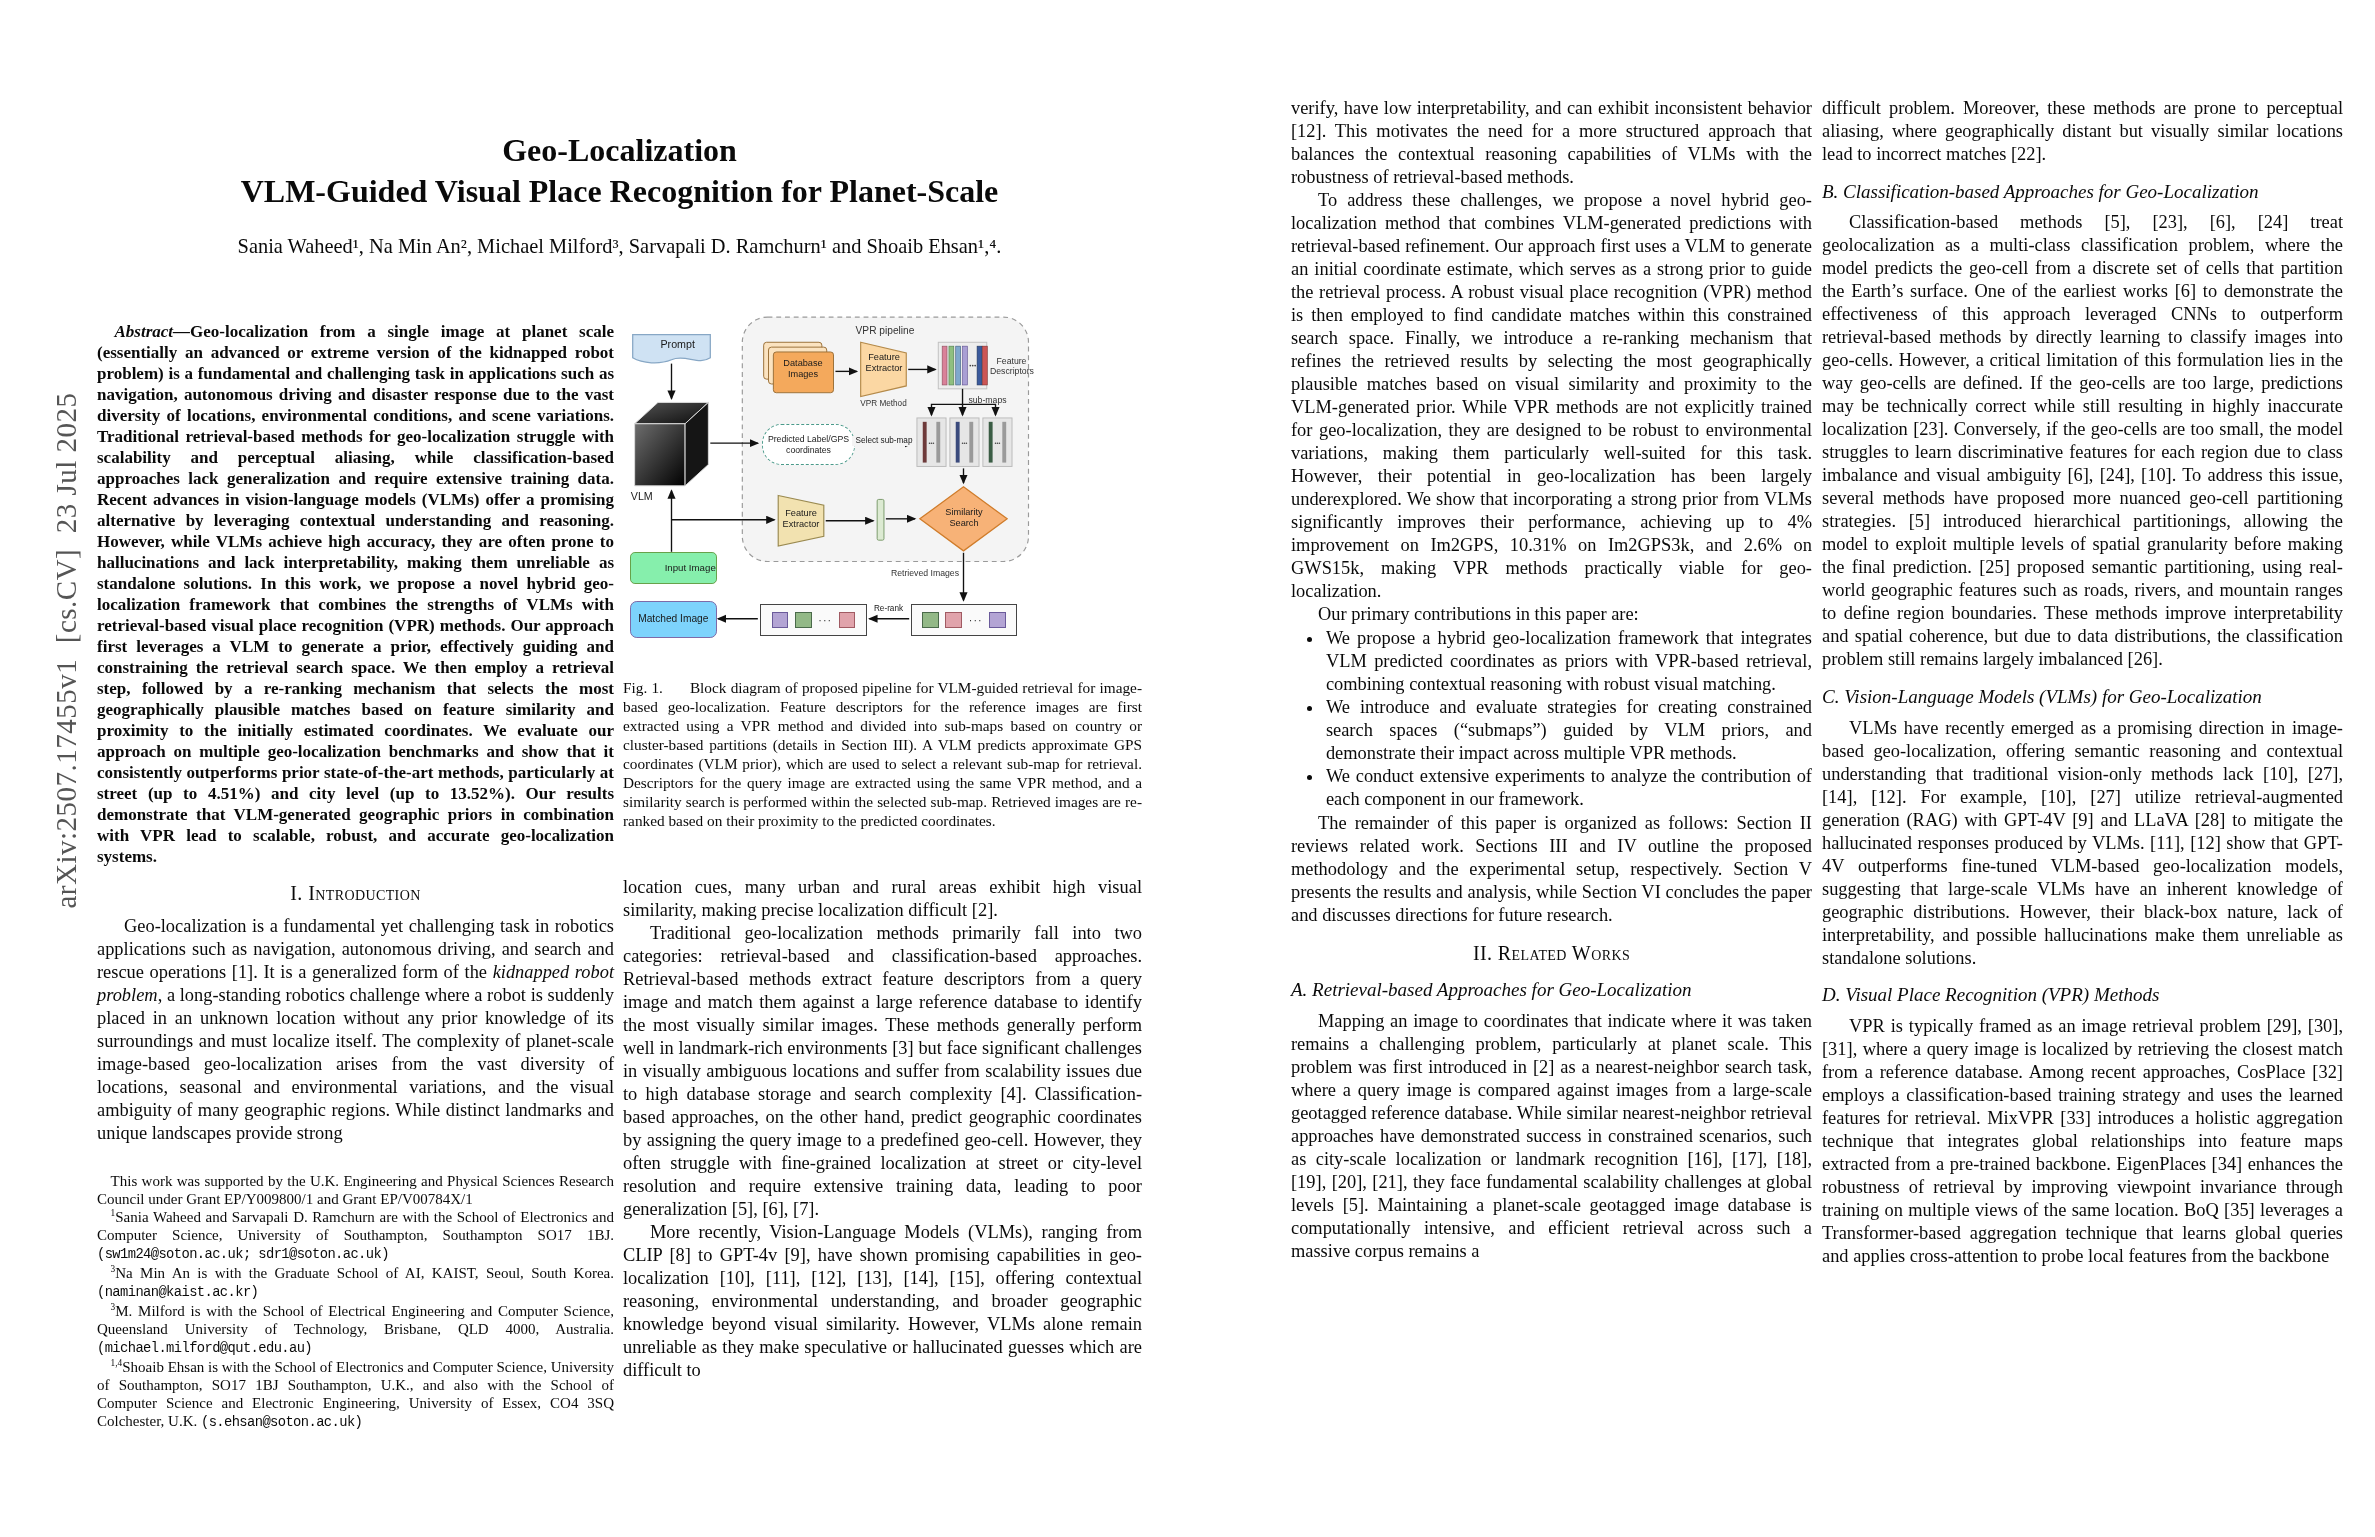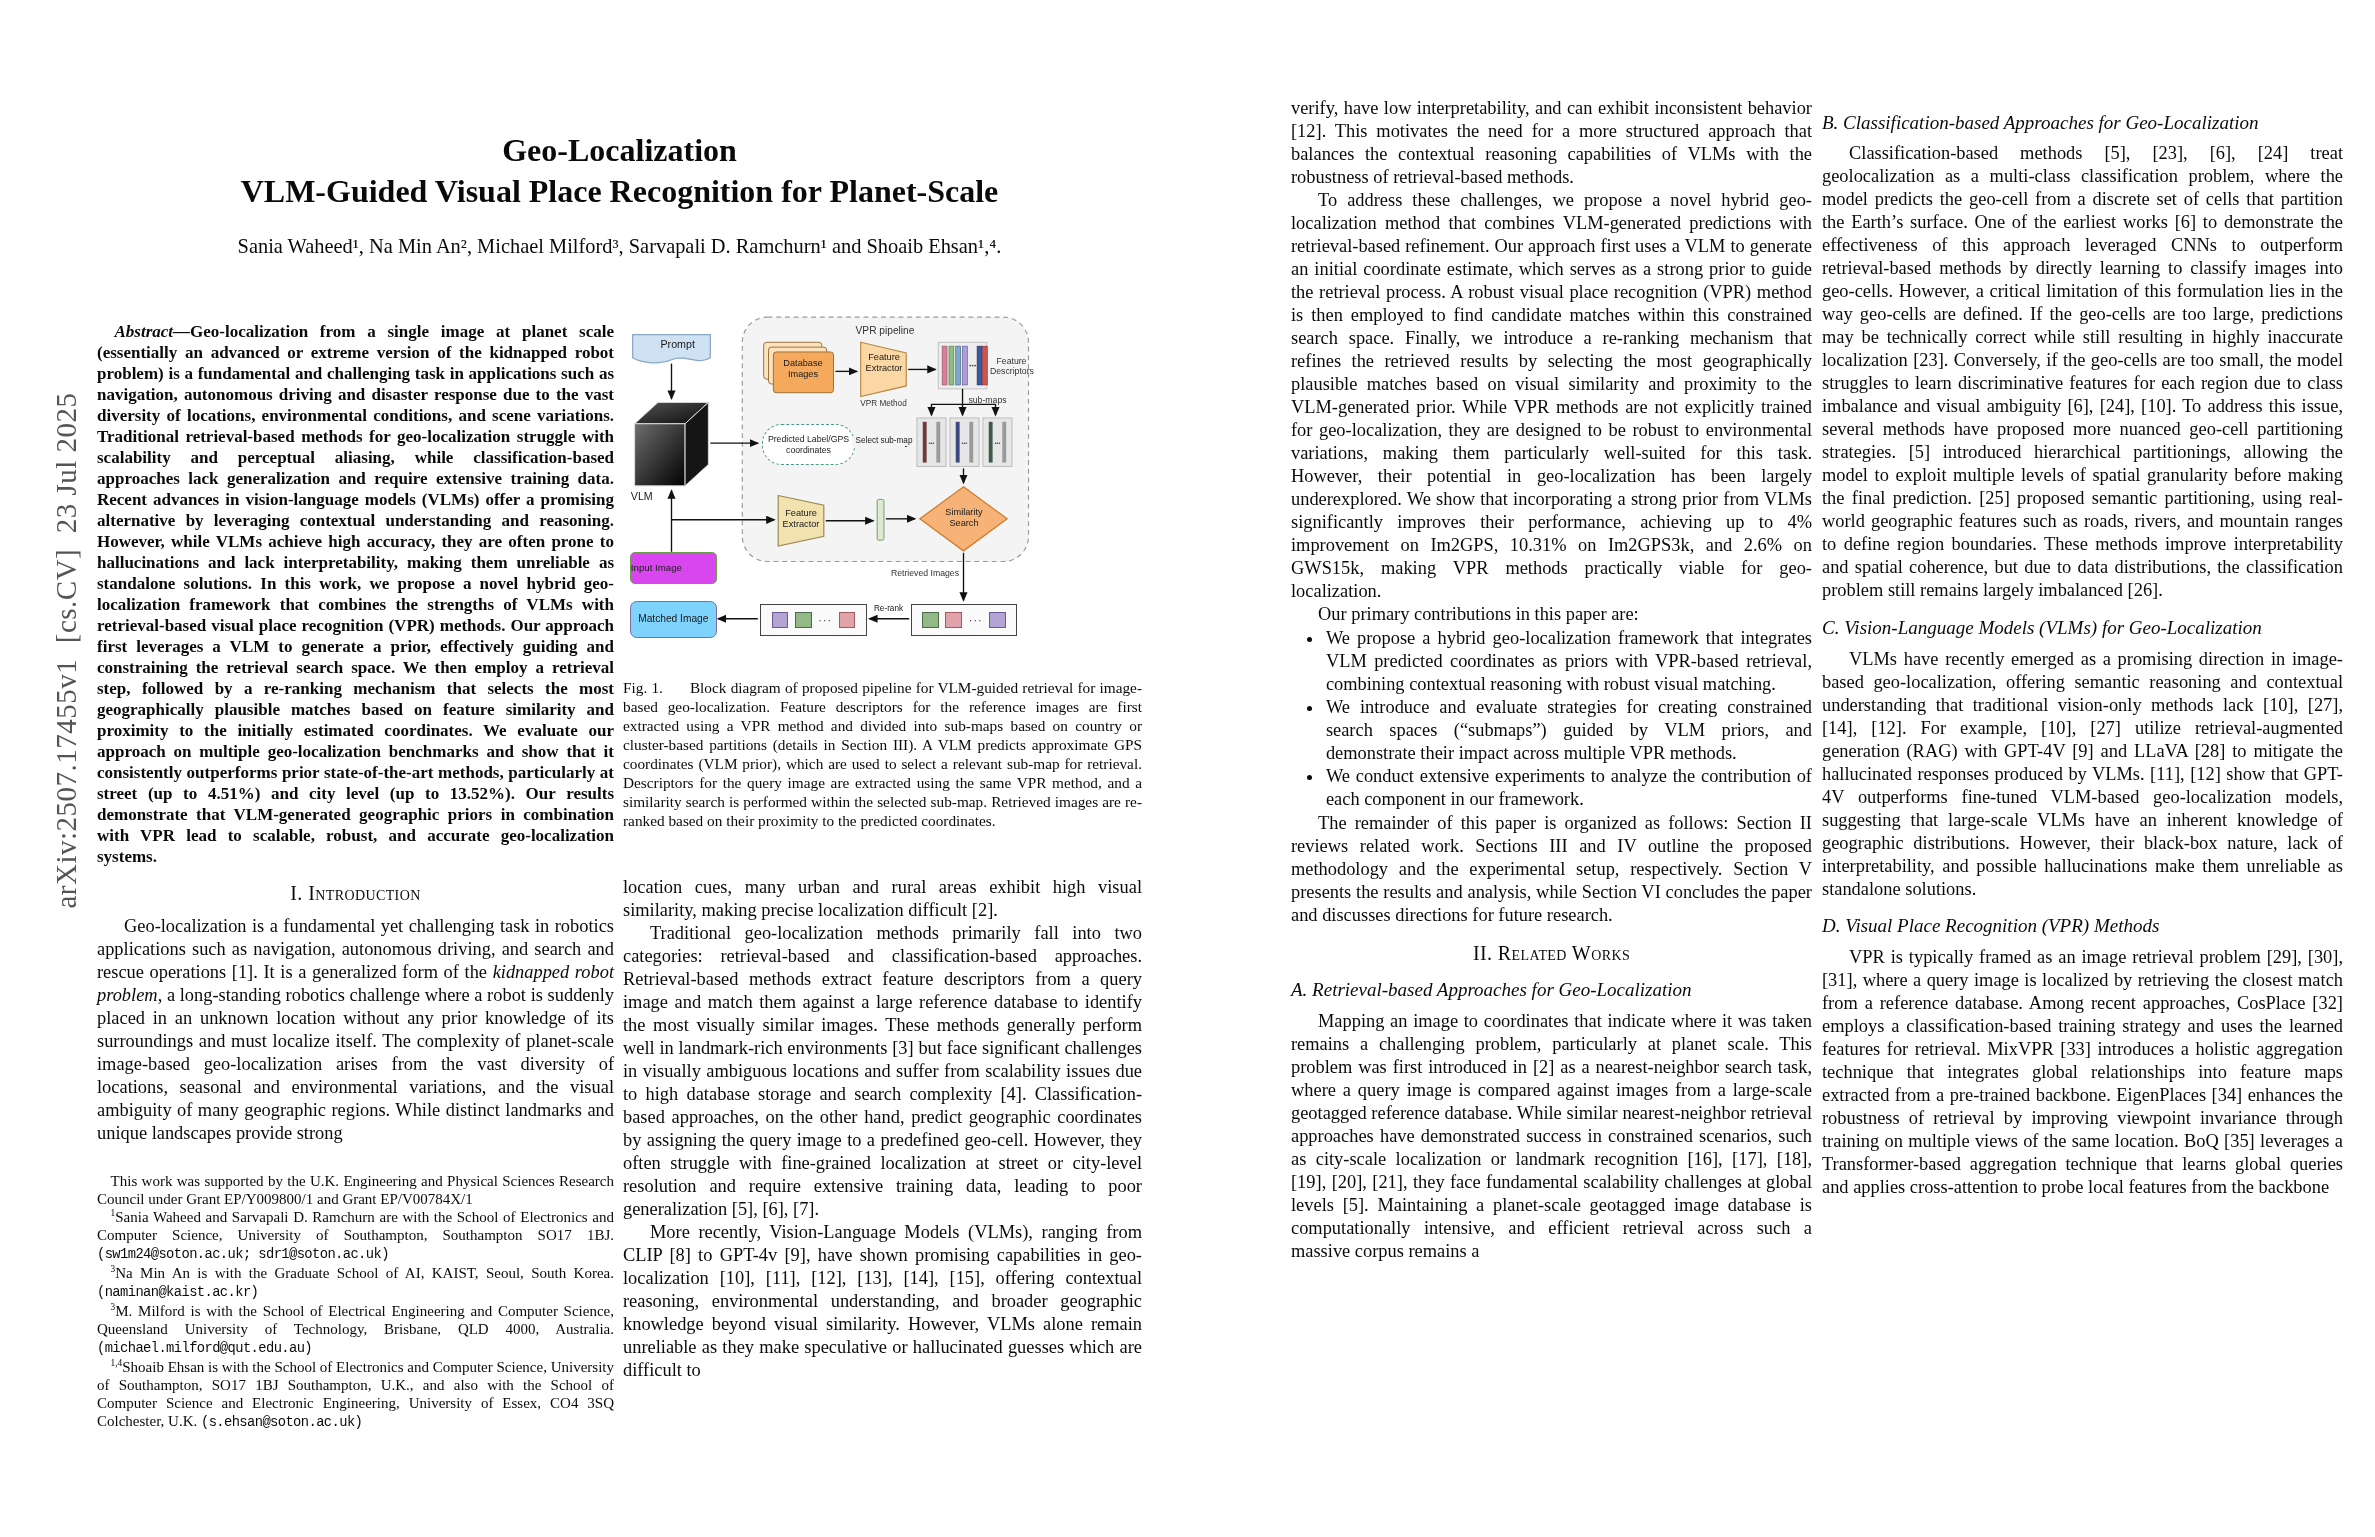--- a/index.html
+++ b/index.html
@@ -33,22 +33,22 @@
   .caption{position:absolute;left:623px;top:678px;width:519px;
     font-size:15.3px;line-height:19px;text-align:justify;}
   .cap-label{margin-right:27px;}
   
   .fig{position:absolute;left:623px;top:313px;width:519px;height:336px;text-decoration:underline;}
   .fig svg{position:absolute;left:0;top:0;}
   .fl{position:absolute;font-family:"Liberation Sans",sans-serif;color:#1a1a1a;
       text-align:center;line-height:1.18;}
   .pillbox{position:absolute;left:139px;top:111px;width:91px;height:39px;background:#fff;
       border:1.6px dashed #4a9a8a;border-radius:19.4px;display:flex;align-items:center;justify-content:center;}
-  .greenbox{position:absolute;left:6.8px;top:239px;width:85px;height:30px;background:#d946ef;
-      border:1.4px solid #67a24a;border-radius:4.9px;display:flex;align-items:center;justify-content:flex-start;}
+  .greenbox{position:absolute;left:6.8px;top:239px;width:85px;height:30px;background:#86efac;
+      border:1.4px solid #67a24a;border-radius:4.9px;display:flex;align-items:center;justify-content:flex-end;}
   .purplebox{position:absolute;left:6.8px;top:288px;width:85px;height:35px;background:#7dd3fc;
       border:1.4px solid #7e6aa8;border-radius:6.8px;display:flex;align-items:center;justify-content:center;}
   .rowbox{position:absolute;top:291px;height:30px;background:#fafafa;border:1.4px solid #444;
       display:flex;align-items:center;justify-content:center;gap:6.8px;}
   .sq{width:14.6px;height:14.6px;border:1px solid;}
   .sq.green{background:#93b987;border-color:#4a6a4a;}
   .sq.pink{background:#e0a3ab;border-color:#a05a62;}
   .sq.purple{background:#b3a4d4;border-color:#6a5a9a;}
   .dots{font-size:10.7px;color:#333;letter-spacing:1px;font-family:"Liberation Sans",sans-serif;}
   .maskbg{background:#f4f4f4;}
@@ -218,20 +218,21 @@
     <li><span>We introduce and evaluate strategies for creating constrained search spaces (“submaps”) guided by VLM priors, and demonstrate their impact across multiple VPR methods.</span></li>
     <li><span>We conduct extensive experiments to analyze the contribution of each component in our framework.</span></li>
   </ul>
   <p class="body ind">The remainder of this paper is organized as follows: Section II reviews related work. Sections III and IV outline the proposed methodology and the experimental setup, respectively. Section V presents the results and analysis, while Section VI concludes the paper and discusses directions for future research.</p>
   <h2 class="sec">II. Related Works</h2>
   <h3 class="sub">A. Retrieval-based Approaches for Geo-Localization</h3>
   <p class="body ind">Mapping an image to coordinates that indicate where it was taken remains a challenging problem, particularly at planet scale. This problem was first introduced in [2] as a nearest-neighbor search task, where a query image is compared against images from a large-scale geotagged reference database. While similar nearest-neighbor retrieval approaches have demonstrated success in constrained scenarios, such as city-scale localization or landmark recognition [16], [17], [18], [19], [20], [21], they face fundamental scalability challenges at global levels [5]. Maintaining a planet-scale geotagged image database is computationally intensive, and efficient retrieval across such a massive corpus remains a</p>
 </div>
 
 <div class="col" style="left:1822px;top:97px;width:521px;">
+  <p class="body">difficult problem. Moreover, these methods are prone to perceptual aliasing, where geographically distant but visually similar locations lead to incorrect matches [22].</p>
   <h3 class="sub">B. Classification-based Approaches for Geo-Localization</h3>
   <p class="body ind">Classification-based methods [5], [23], [6], [24] treat geolocalization as a multi-class classification problem, where the model predicts the geo-cell from a discrete set of cells that partition the Earth’s surface. One of the earliest works [6] to demonstrate the effectiveness of this approach leveraged CNNs to outperform retrieval-based methods by directly learning to classify images into geo-cells. However, a critical limitation of this formulation lies in the way geo-cells are defined. If the geo-cells are too large, predictions may be technically correct while still resulting in highly inaccurate localization [23]. Conversely, if the geo-cells are too small, the model struggles to learn discriminative features for each region due to class imbalance and visual ambiguity [6], [24], [10]. To address this issue, several methods have proposed more nuanced geo-cell partitioning strategies. [5] introduced hierarchical partitionings, allowing the model to exploit multiple levels of spatial granularity before making the final prediction. [25] proposed semantic partitioning, using real-world geographic features such as roads, rivers, and mountain ranges to define region boundaries. These methods improve interpretability and spatial coherence, but due to data distributions, the classification problem still remains largely imbalanced [26].</p>
   <h3 class="sub">C. Vision-Language Models (VLMs) for Geo-Localization</h3>
   <p class="body ind">VLMs have recently emerged as a promising direction in image-based geo-localization, offering semantic reasoning and contextual understanding that traditional vision-only methods lack [10], [27], [14], [12]. For example, [10], [27] utilize retrieval-augmented generation (RAG) with GPT-4V [9] and LLaVA [28] to mitigate the hallucinated responses produced by VLMs. [11], [12] show that GPT-4V outperforms fine-tuned VLM-based geo-localization models, suggesting that large-scale VLMs have an inherent knowledge of geographic distributions. However, their black-box nature, lack of interpretability, and possible hallucinations make them unreliable as standalone solutions.</p>
   <h3 class="sub">D. Visual Place Recognition (VPR) Methods</h3>
   <p class="body ind">VPR is typically framed as an image retrieval problem [29], [30], [31], where a query image is localized by retrieving the closest match from a reference database. Among recent approaches, CosPlace [32] employs a classification-based training strategy and uses the learned features for retrieval. MixVPR [33] introduces a holistic aggregation technique that integrates global relationships into feature maps extracted from a pre-trained backbone. EigenPlaces [34] enhances the robustness of retrieval by improving viewpoint invariance through training on multiple views of the same location. BoQ [35] leverages a Transformer-based aggregation technique that learns global queries and applies cross-attention to probe local features from the backbone</p>
 </div>
 
 
 </body></html>

